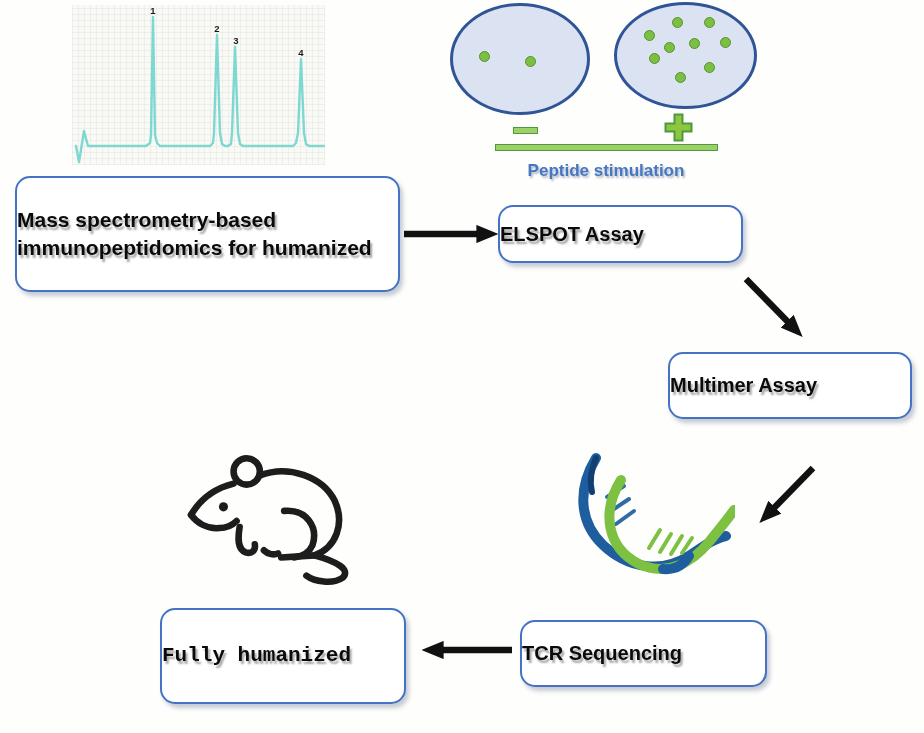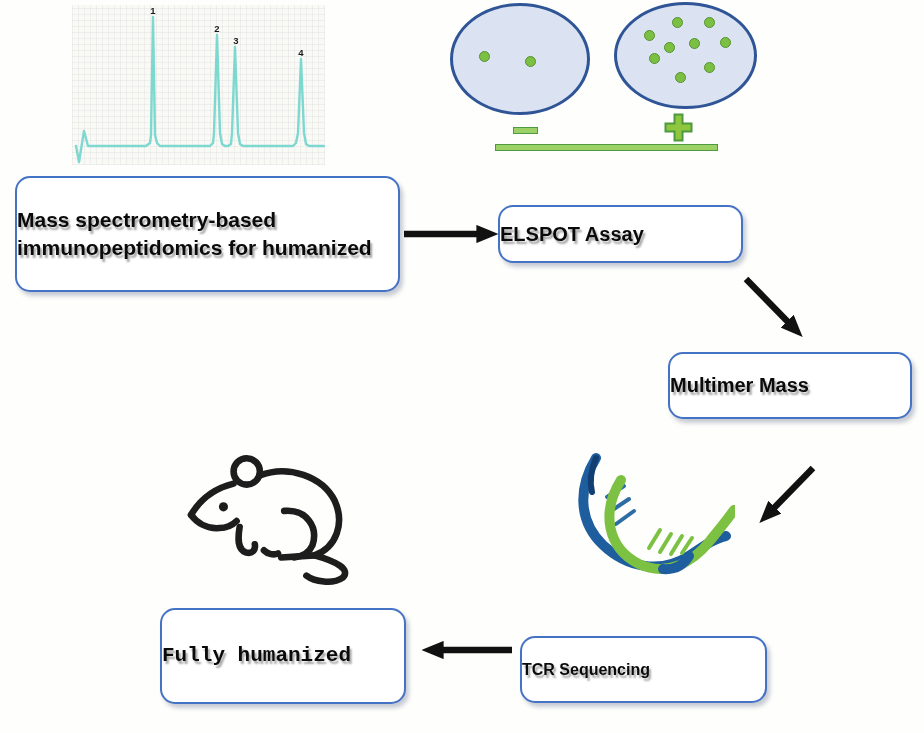--- a/index.html
+++ b/index.html
@@ -78,35 +78,36 @@
   <div class="dot" style="left:675px;top:72px;"></div>
   <div class="dot" style="left:704px;top:62px;"></div>
 
   <div class="greenbar" style="left:513px;top:127px;width:25px;height:7px;"></div>
   <div class="icon-wrap" style="left:664px;top:113px;">
     <svg width="29" height="29" viewBox="0 0 29 29">
       <path d="M10.5 1.5 h8 v9 h9 v8 h-9 v9 h-8 v-9 h-9 v-8 h9 z" fill="#8ec63f" stroke="#4c9a3d" stroke-width="2"></path>
     </svg>
   </div>
   <div class="greenbar" style="left:495px;top:144px;width:223px;height:7px;"></div>
+  <div id="stim-caption">Peptide stimulation</div>
 
   <div class="fbox" style="left:15px;top:176px;width:385px;height:116px;font-size:21px;line-height:1.32;">
     <span class="ln">Mass spectrometry-based</span>
     <span class="ln">immunopeptidomics for humanized</span>
   </div>
 
   <div class="fbox" style="left:498px;top:205px;width:245px;height:58px;font-size:20px;">
     <span class="ln">ELSPOT Assay</span>
   </div>
 
   <div class="fbox" style="left:668px;top:352px;width:244px;height:67px;font-size:20px;">
-    <span class="ln">Multimer Mass</span>
+    <span class="ln">Multimer Assay</span>
   </div>
 
-  <div class="fbox" style="left:520px;top:620px;width:247px;height:67px;font-size:16px;margin-top:16px;">
+  <div class="fbox" style="left:520px;top:620px;width:247px;height:67px;font-size:20px;">
     <span class="ln">TCR Sequencing</span>
   </div>
 
   <div class="fbox" style="left:160px;top:608px;width:246px;height:96px;font-size:21px;line-height:1.35;font-family:Liberation Mono, monospace;">
     <span class="ln">Fully humanized</span>
   </div>
 
   <div class="icon-wrap" style="left:563px;top:450px;">
     <svg width="172" height="148" viewBox="0 0 172 148">
       <g fill="none" stroke-linecap="round">

